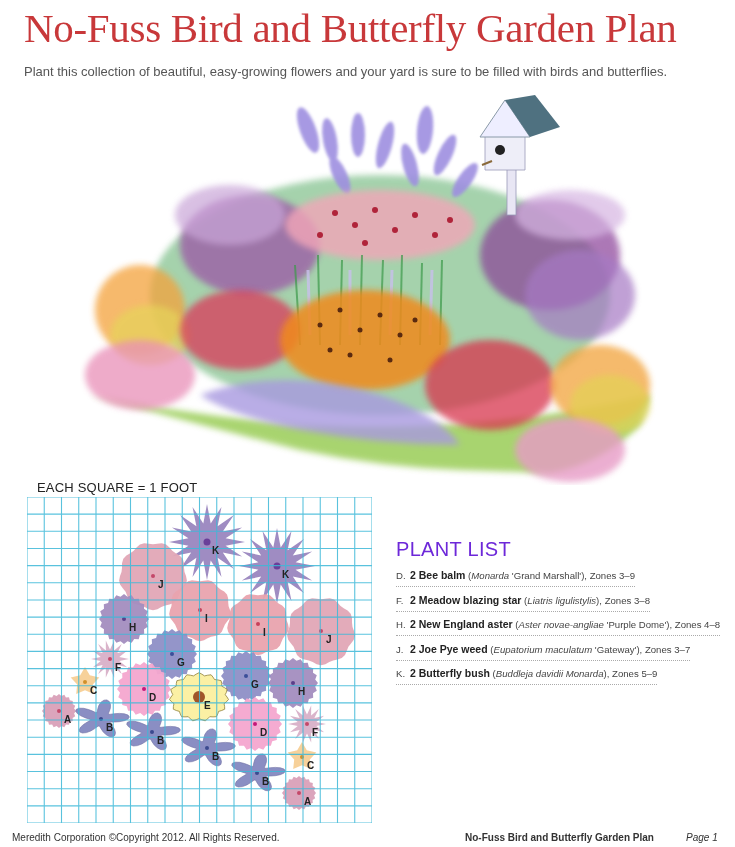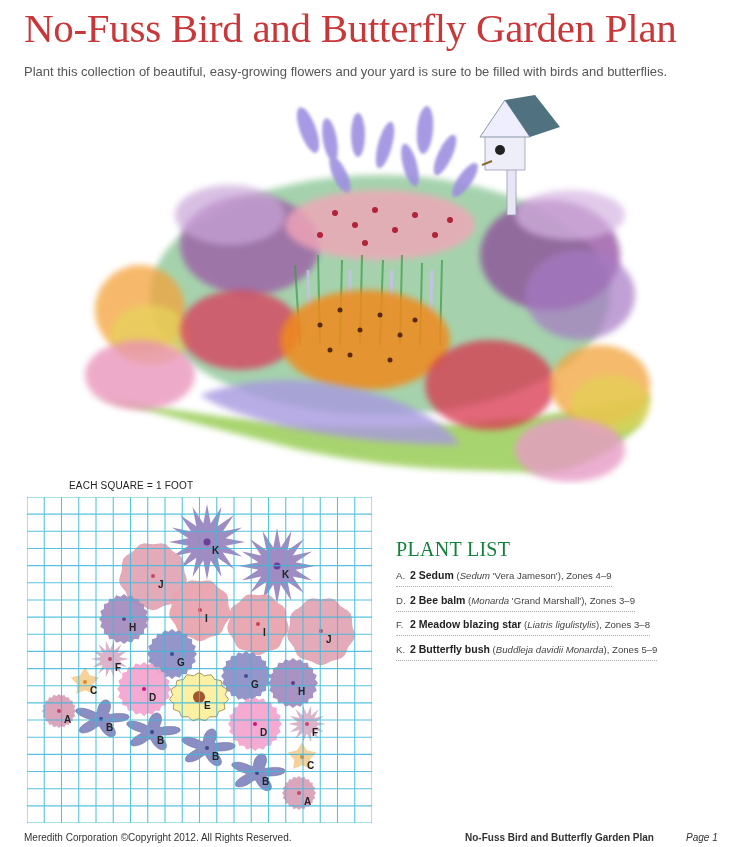--- a/index.html
+++ b/index.html
@@ -1,31 +1,31 @@
 <!DOCTYPE html>
 <html><head>
 <meta charset="utf-8">
 <style>
   html, body { margin:0; padding:0; }
   body { width:735px; height:847px; background:#ffffff; position:relative; overflow:hidden; font-family:"Liberation Sans", sans-serif; color:#333; }
   .title { position:absolute; left:24px; top:4px; font-family:"Liberation Serif", serif; font-size:41px; color:#c8383a; white-space:nowrap; letter-spacing:-0.3px; }
   .intro { position:absolute; left:24px; top:61px; width:700px; font-size:13px; line-height:21px; color:#555; }
   .illus { position:absolute; left:80px; top:95px; width:590px; height:390px; }
-  .grid-label { position:absolute; left:37px; top:480px; font-size:10px; color:#222; letter-spacing:0.2px;margin-left:32px; }
+  .grid-label { position:absolute; left:37px; top:480px; font-size:13px; color:#222; letter-spacing:0.2px; }
   .grid-wrap { position:absolute; left:27px; top:497px; width:345px; height:326px; }
   .grid-wrap svg { display:block; }
-  .plant-list-title { position:absolute; left:396px; top:538px; font-family:Liberation Serif, serif; font-size:20px; color:#15803d; letter-spacing:0.3px; }
+  .plant-list-title { position:absolute; left:396px; top:538px; font-family:Liberation Sans, sans-serif; font-size:20px; color:#6d28d9; letter-spacing:0.3px; }
   .plant-list { position:absolute; left:396px; top:567px; width:330px; margin:0; padding:0; list-style:none; }
   .plant-item { font-size:9.6px; color:#444; height:24.6px; line-height:17px; white-space:nowrap; }
   .plant-item .row { display:inline-block; border-bottom:1px dotted #aaa; padding-bottom:2px; }
   .plant-item .letter { display:inline-block; width:14px; color:#444; }
   .plant-item .common { font-weight:bold; color:#222; font-size:10.5px; }
   .plant-item .latin { font-style:italic; }
   .footer { position:absolute; top:832px; font-size:10px; color:#333; }
-  .footer-left { left:24px;text-align:center; }
+  .footer-left { left:12px;text-align:center; }
   .footer-center { left:465px; font-weight:bold; }
   .footer-right { left:686px;font-style:italic; }
   .plabel { font-family:"Liberation Sans", sans-serif; font-size:10px; font-weight:bold; fill:#222; }
 </style>
 </head>
 <body>
 
 <div class="title">No-Fuss Bird and Butterfly Garden Plan</div>
 <div class="intro">Plant this collection of beautiful, easy-growing flowers and your yard is sure to be filled with birds and butterflies.</div>
 
@@ -253,21 +253,22 @@
         <text x="262" y="785" class="plabel">B</text>
         <text x="64" y="723" class="plabel">A</text>
         <text x="304" y="805" class="plabel">A</text>
       </g>
     </svg>
 </div>
 
 <div class="plant-list-title">PLANT LIST</div>
 
 <ul class="plant-list">
-  <li class="plant-item"><span class="row"><span class="letter">A.</span><span class="common">2 Sedum</span> (<span class="latin">Sedum</span><span> 'Vera Jameson'</span>), <span>Zones 4–9</span></span></li>
   <li class="plant-item"><span class="row"><span class="letter">D.</span><span class="common">2 Bee balm</span> (<span class="latin">Monarda</span><span> 'Grand Marshall'</span>), <span>Zones 3–9</span></span></li>
   <li class="plant-item"><span class="row"><span class="letter">F.</span><span class="common">2 Meadow blazing star</span> (<span class="latin">Liatris ligulistylis</span><span></span>), <span>Zones 3–8</span></span></li>
+  <li class="plant-item"><span class="row"><span class="letter">H.</span><span class="common">2 New England aster</span> (<span class="latin">Aster novae-angliae</span><span> 'Purple Dome'</span>), <span>Zones 4–8</span></span></li>
+  <li class="plant-item"><span class="row"><span class="letter">J.</span><span class="common">2 Joe Pye weed</span> (<span class="latin">Eupatorium maculatum</span><span> 'Gateway'</span>), <span>Zones 3–7</span></span></li>
   <li class="plant-item"><span class="row"><span class="letter">K.</span><span class="common">2 Butterfly bush</span> (<span class="latin">Buddleja davidii Monarda</span><span></span>), <span>Zones 5–9</span></span></li>
 </ul>
 
 <div class="footer footer-left">Meredith Corporation ©Copyright 2012. All Rights Reserved.</div>
 <div class="footer footer-center">No-Fuss Bird and Butterfly Garden Plan</div>
 <div class="footer footer-right">Page 1</div>
 
 </body></html>

